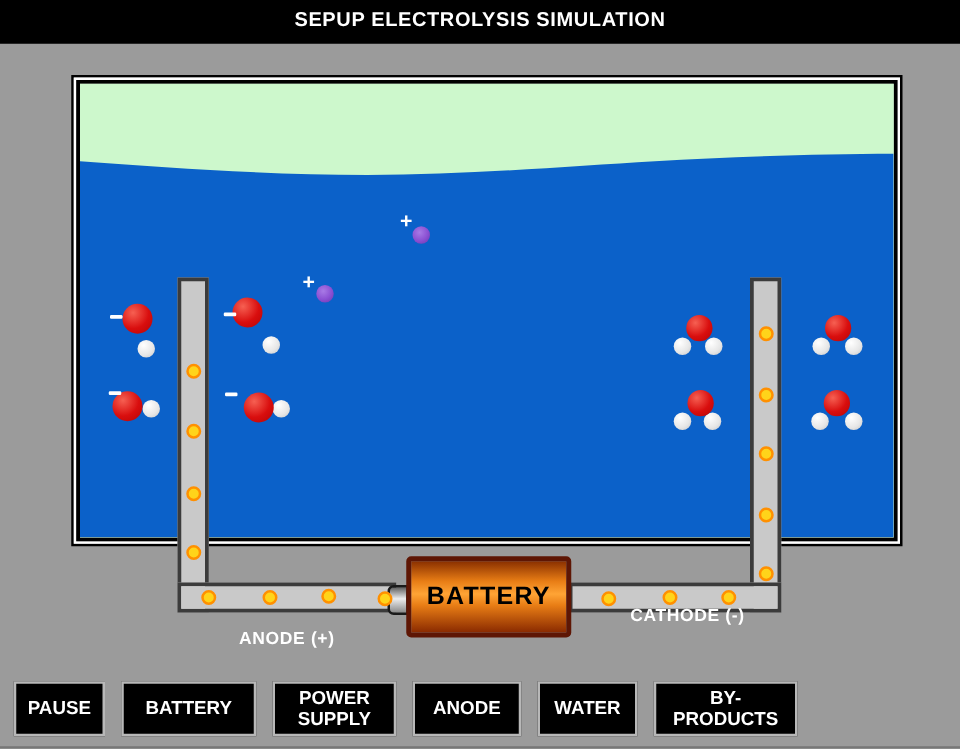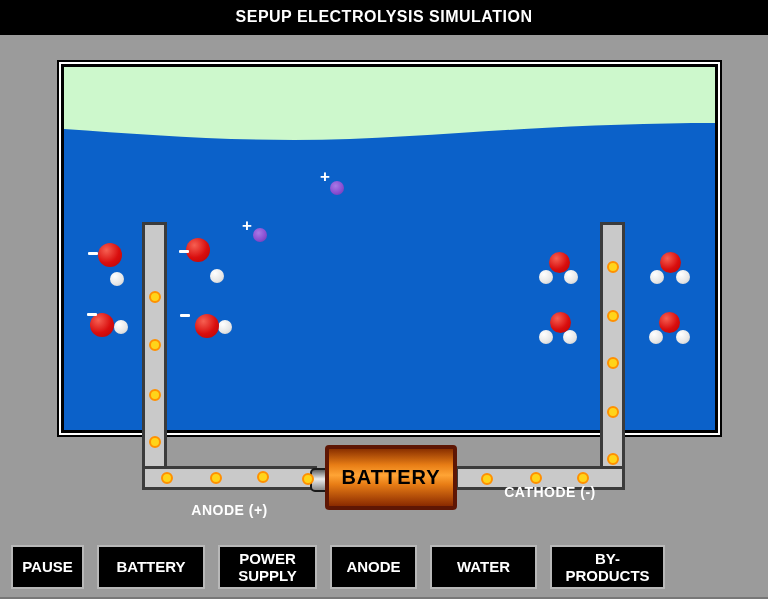--- a/index.html
+++ b/index.html
@@ -133,19 +133,19 @@
       <div class="electron" style="left: 530px; top: 472px;"></div>
       <div class="electron" style="left: 577px; top: 472px;"></div>
     </div>
 
   <div class="button-bar" id="button-bar">
       <div class="sim-button" style="width: 73px;">PAUSE</div>
       <div class="sim-button" style="width: 108px;">BATTERY</div>
       <div class="sim-button" style="width: 99px;">POWER
 SUPPLY</div>
       <div class="sim-button" style="width: 87px;">ANODE</div>
-      <div class="sim-button" style="width: 107px;">WATER</div>
+      <div class="sim-button" style="width: 80px;">WATER</div>
       <div class="sim-button" style="width: 115px;">BY-
 PRODUCTS</div>
     </div>
 
   <div class="bottom-edge"></div>
 </div>
 
 </body></html>

